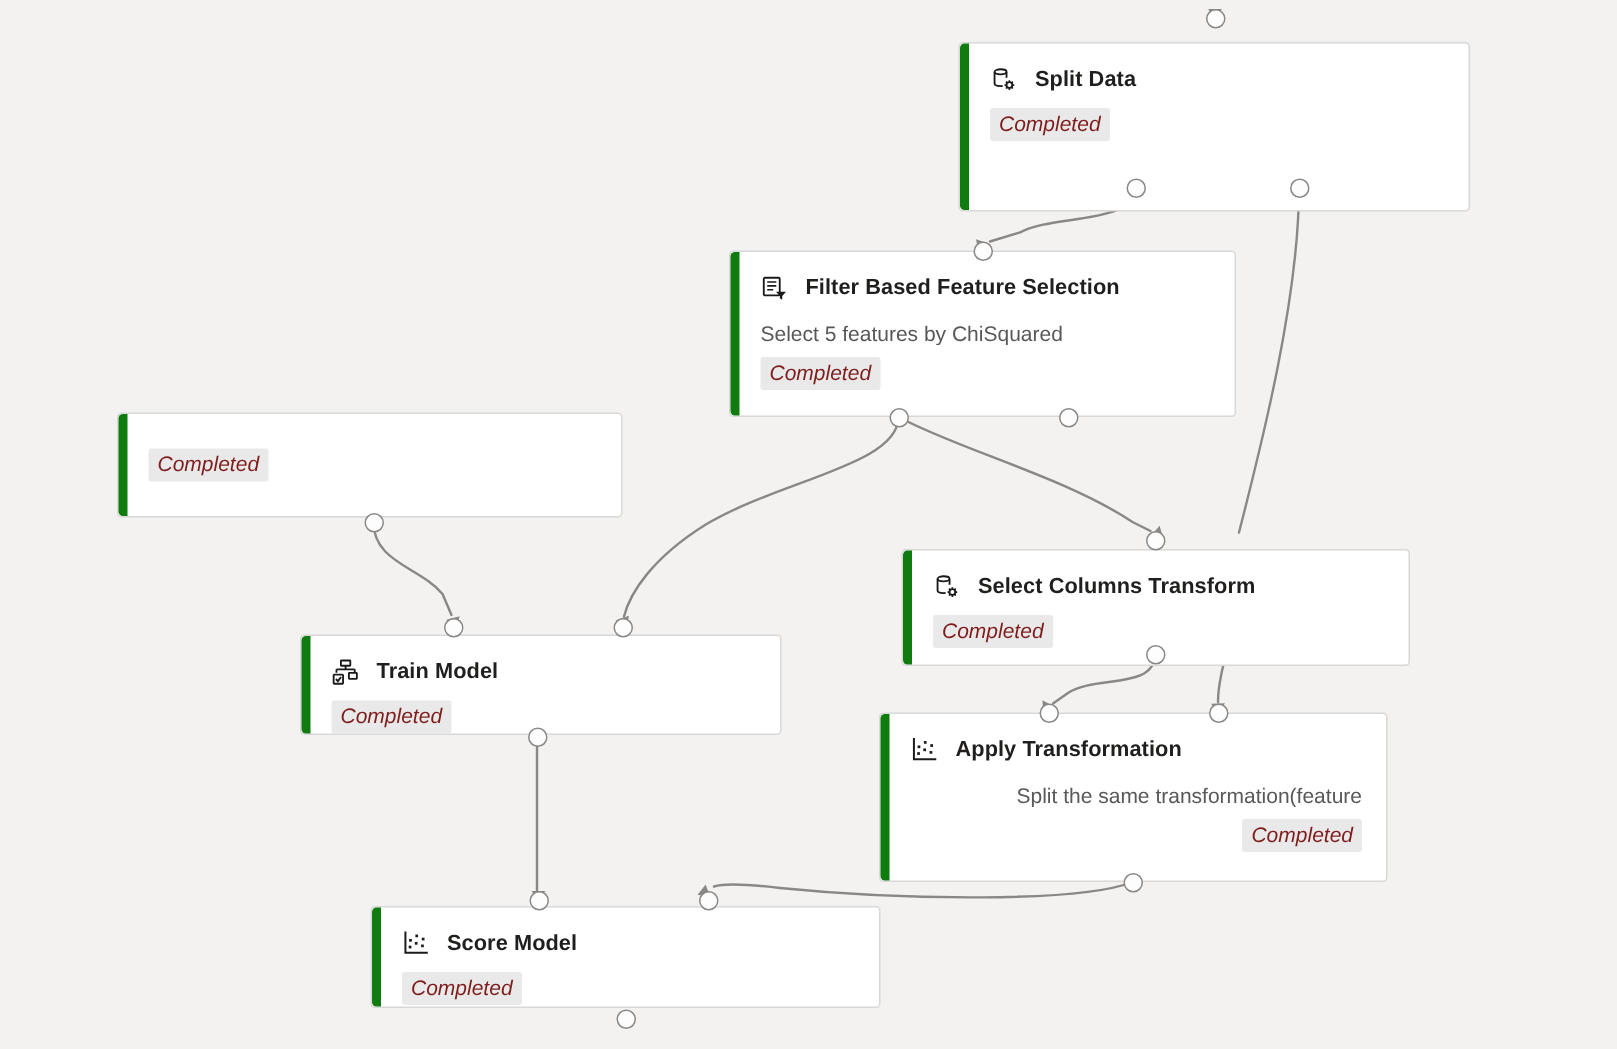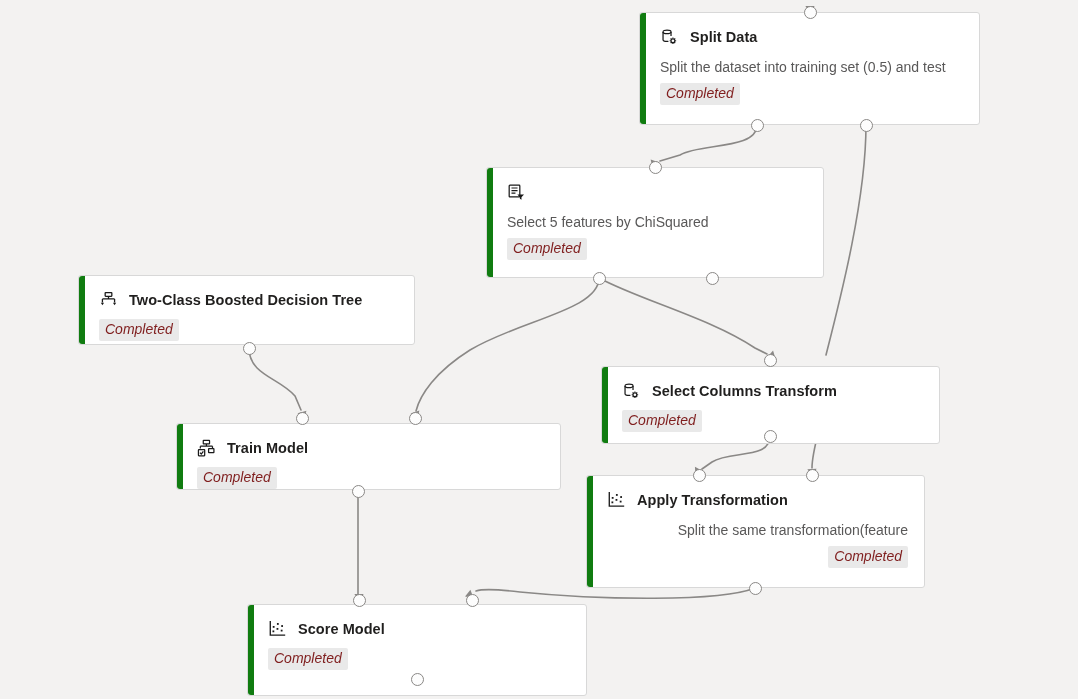--- a/index.html
+++ b/index.html
@@ -128,69 +128,58 @@
       <path d="M0,-4.6 L0,4.6 L7.4,0 Z" fill="#8a8886" transform="translate(655,161) rotate(110)"></path>
       <path d="M0,-4.6 L0,4.6 L7.4,0 Z" fill="#8a8886" transform="translate(302,412) rotate(75)"></path>
       <path d="M0,-4.6 L0,4.6 L7.4,0 Z" fill="#8a8886" transform="translate(415,412) rotate(72)"></path>
       <path d="M0,-4.6 L0,4.6 L7.4,0 Z" fill="#8a8886" transform="translate(770,354) rotate(42)"></path>
       <path d="M0,-4.6 L0,4.6 L7.4,0 Z" fill="#8a8886" transform="translate(699,469) rotate(118)"></path>
       <path d="M0,-4.6 L0,4.6 L7.4,0 Z" fill="#8a8886" transform="translate(812,469) rotate(88)"></path>
       <path d="M0,-4.6 L0,4.6 L7.4,0 Z" fill="#8a8886" transform="translate(359,594) rotate(90)"></path>
       <path d="M0,-4.6 L0,4.6 L7.4,0 Z" fill="#8a8886" transform="translate(472,594) rotate(160)"></path>
     </svg>
   <div id="nodes-layer">
-      <div class="node" style="left: 639px; top: 12px; width: 341px; height: 113px;">
+      <div class="node" style="left: 639px; top: 28px; width: 341px; height: 113px;">
         <div class="node-accent" style="background: rgb(16, 124, 16);"></div>
         <div class="node-body">
           <div class="node-head">
             <span class="node-icon">
               <svg viewBox="0 0 20 20" width="19" height="19" fill="none" stroke="currentColor" stroke-width="1.3">
                 <path d="M3.2 4.1c0-1 1.9-1.8 4.2-1.8s4.2.8 4.2 1.8-1.9 1.8-4.2 1.8S3.2 5.1 3.2 4.1z"></path>
                 <path d="M3.2 4.2v8.1c0 1 1.9 1.8 4.2 1.8 .5 0 1-.04 1.45-.11"></path>
                 <path d="M11.6 4.2v4.1"></path>
                 <circle cx="13.6" cy="13.4" r="2.05"></circle>
                 <path d="M13.6 10.0v1.0M13.6 15.8v1.0M10.2 13.4h1.0M16.0 13.4h1.0M11.2 11.0l.75.75M15.25 15.05l.75.75M11.2 15.8l.75-.75M15.25 11.75l.75-.75" stroke-width="1.15"></path>
               </svg>
             </span>
             <span class="node-title">Split Data</span>
           </div>
-          <div class="node-desc">Split the dataset into training set (0.5) and test</div>
           <div class="node-status-row"><span class="badge" style="background: rgb(233, 233, 233);">Completed</span></div>
         </div>
       </div>
       <div class="node" style="left: 486px; top: 167px; width: 338px; height: 111px;">
         <div class="node-accent" style="background: rgb(16, 124, 16);"></div>
         <div class="node-body">
           <div class="node-head">
             <span class="node-icon">
               <svg viewBox="0 0 20 20" width="19" height="19" fill="none" stroke="currentColor" stroke-width="1.3">
                 <rect x="2.3" y="2.3" width="11.2" height="12.4" rx="0.8"></rect>
                 <path d="M4.7 5.3h6.4M4.7 8.0h6.4M4.7 10.7h4.2" stroke-width="1.15"></path>
                 <path d="M10.9 12.1h7.0l-2.65 3.0v2.6l-1.7-1.0v-1.6z" fill="currentColor" stroke="none"></path>
               </svg>
             </span>
+            <span class="node-title">Filter Based Feature Selection</span>
           </div>
           <div class="node-desc">Select 5 features by ChiSquared</div>
           <div class="node-status-row"><span class="badge" style="background: rgb(233, 233, 233);">Completed</span></div>
         </div>
       </div>
       <div class="node" style="left: 78px; top: 275px; width: 337px; height: 70px;">
         <div class="node-accent" style="background: rgb(16, 124, 16);"></div>
         <div class="node-body">
-          <div class="node-head">
-            <span class="node-icon">
-              <svg viewBox="0 0 20 20" width="19" height="19" fill="none" stroke="currentColor" stroke-width="1.35">
-                <rect x="6.5" y="1.6" width="7.0" height="4.0" rx="0.5"></rect>
-                <path d="M10 5.8v2.6M3.6 8.4h12.8M3.6 8.4v3.6M16.4 8.4v3.6"></path>
-                <path d="M3.6 15.0l-1.7-2.6h3.4z" fill="currentColor" stroke="none"></path>
-                <path d="M16.4 15.0l-1.7-2.6h3.4z" fill="currentColor" stroke="none"></path>
-              </svg>
-            </span>
-            <span class="node-title">Two-Class Boosted Decision Tree</span>
-          </div>
           <div class="node-status-row"><span class="badge" style="background: rgb(233, 233, 233);">Completed</span></div>
         </div>
       </div>
       <div class="node" style="left: 601px; top: 366px; width: 339px; height: 78px;">
         <div class="node-accent" style="background: rgb(16, 124, 16);"></div>
         <div class="node-body">
           <div class="node-head">
             <span class="node-icon">
               <svg viewBox="0 0 20 20" width="19" height="19" fill="none" stroke="currentColor" stroke-width="1.3">
                 <path d="M3.2 4.1c0-1 1.9-1.8 4.2-1.8s4.2.8 4.2 1.8-1.9 1.8-4.2 1.8S3.2 5.1 3.2 4.1z"></path>
@@ -198,21 +187,21 @@
                 <path d="M11.6 4.2v4.1"></path>
                 <circle cx="13.6" cy="13.4" r="2.05"></circle>
                 <path d="M13.6 10.0v1.0M13.6 15.8v1.0M10.2 13.4h1.0M16.0 13.4h1.0M11.2 11.0l.75.75M15.25 15.05l.75.75M11.2 15.8l.75-.75M15.25 11.75l.75-.75" stroke-width="1.15"></path>
               </svg>
             </span>
             <span class="node-title">Select Columns Transform</span>
           </div>
           <div class="node-status-row"><span class="badge" style="background: rgb(233, 233, 233);">Completed</span></div>
         </div>
       </div>
-      <div class="node" style="left: 176px; top: 423px; width: 385px; height: 67px;">
+      <div class="node" style="left: 200px; top: 423px; width: 321px; height: 67px;">
         <div class="node-accent" style="background: rgb(16, 124, 16);"></div>
         <div class="node-body">
           <div class="node-head">
             <span class="node-icon">
               <svg viewBox="0 0 20 20" width="19" height="19" fill="none" stroke="currentColor" stroke-width="1.3">
                 <rect x="6.6" y="1.4" width="6.6" height="3.7" rx="0.4"></rect>
                 <path d="M9.9 5.2v2.4M3.5 7.6h12.8M3.5 7.6v2.4M16.3 7.6v2.4"></path>
                 <rect x="12.2" y="10.1" width="5.6" height="4.2" rx="0.4"></rect>
                 <rect x="1.5" y="11.3" width="6.6" height="6.4" rx="0.5"></rect>
                 <path d="M3.1 14.4l1.4 1.5 2.2-2.9" stroke-width="1.35"></path>
@@ -239,21 +228,21 @@
                   <rect x="13.9" y="5.4" width="1.9" height="1.9"></rect>
                 </g>
               </svg>
             </span>
             <span class="node-title">Apply Transformation</span>
           </div>
           <div class="node-desc">Split the same transformation(feature</div>
           <div class="node-status-row"><span class="badge" style="background: rgb(233, 233, 233);">Completed</span></div>
         </div>
       </div>
-      <div class="node" style="left: 247px; top: 604px; width: 340px; height: 92px;">
+      <div class="node" style="left: 247px; top: 604px; width: 340px; height: 68px;">
         <div class="node-accent" style="background: rgb(16, 124, 16);"></div>
         <div class="node-body">
           <div class="node-head">
             <span class="node-icon">
               <svg viewBox="0 0 20 20" width="19" height="19" fill="none" stroke="currentColor" stroke-width="1.4">
                 <path d="M2.4 1.8v14.2h15.0" stroke-linecap="square"></path>
                 <g fill="currentColor" stroke="none">
                   <rect x="4.7" y="11.0" width="1.9" height="1.9"></rect>
                   <rect x="5.0" y="6.3" width="1.9" height="1.9"></rect>
                   <rect x="9.0" y="8.4" width="1.9" height="1.9"></rect>

